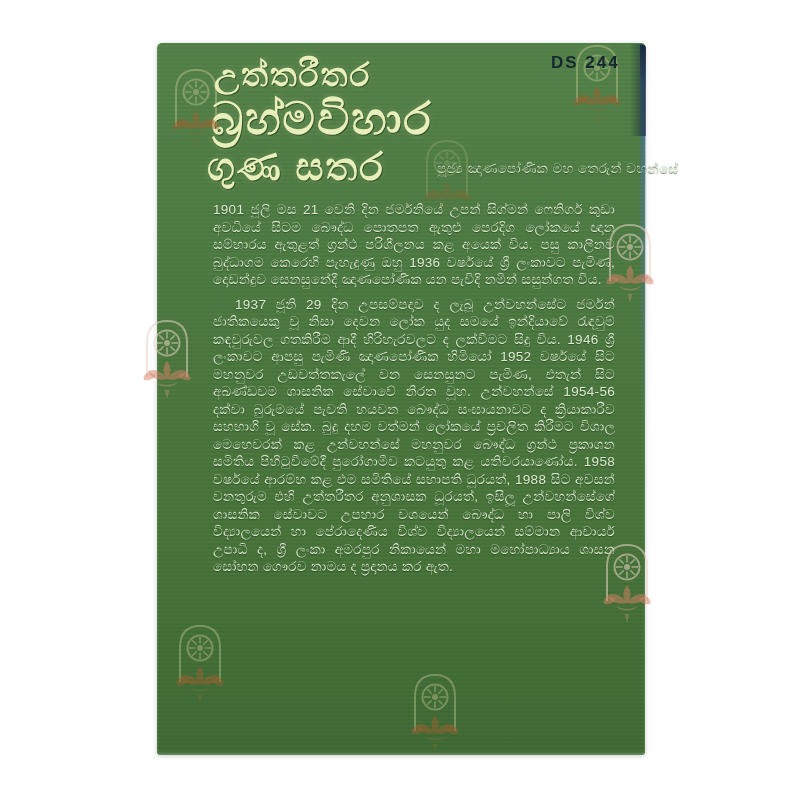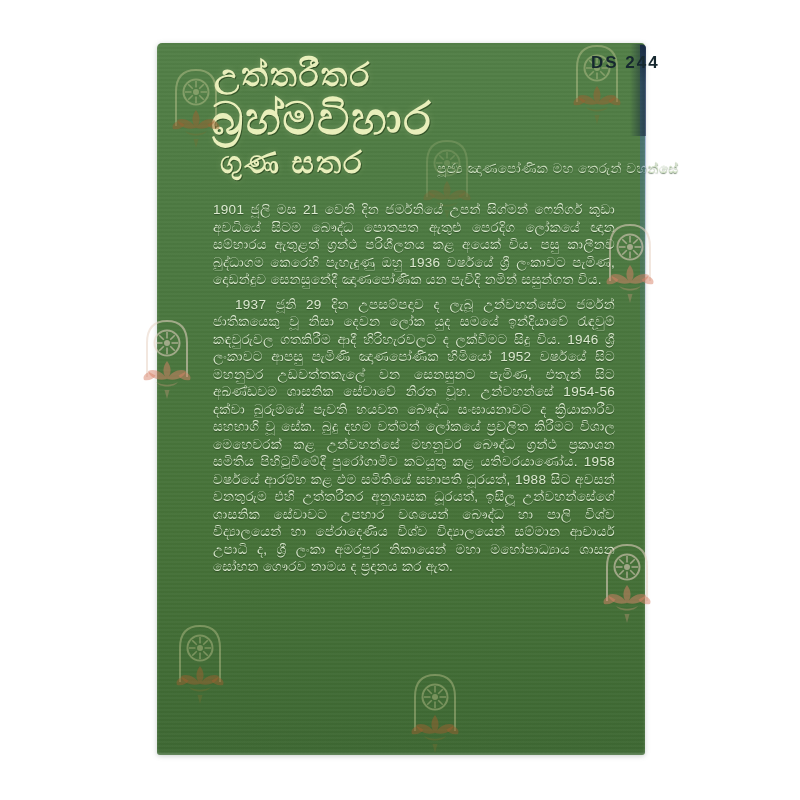--- a/index.html
+++ b/index.html
@@ -35,32 +35,32 @@
   .corner-shade {
     position:absolute; left:630px; top:44px; width:16px; height:92px; z-index:3;
     background:linear-gradient(to right, rgba(20,35,60,0) 0%, rgba(18,32,58,0.55) 85%);
     border-top-right-radius:5px;
   }
 
   
   .catalog-code {
     position:absolute; left:551px; top:53px; z-index:5;
     font-size:17px; font-weight:bold; letter-spacing:2px;
-    color:#16282f; white-space:nowrap;margin-left:40px;
+    color:#16282f; white-space:nowrap;
   }
 
   
   .title {
     position:absolute; z-index:2; white-space:nowrap;
     color:#e9efbb; font-weight:bold; letter-spacing:2px;
     text-shadow: 1px 1px 0 rgba(40,70,30,0.75), 0 0 7px rgba(250,255,200,0.18);
   }
   .title-line1 { left:214px; top:56px;  font-size:33px; }
   .title-line2 { left:211px; top:93px;  font-size:45px; }
-  .title-line3 { left:220px; top:145px; font-size:31px; }
+  .title-line3 { left:207px; top:145px; font-size:39px; }
   .subtitle {
     position:absolute; left:437px; top:161px; z-index:2; white-space:nowrap;
     font-size:13.5px; color:#cfe0c2; letter-spacing:0.5px;
     text-shadow:0 1px 1px rgba(30,60,25,0.6);
   }
 
   
   .body-text {
     position:absolute; left:213px; top:201px; width:402px; height:442px;
     overflow:hidden; z-index:2;

